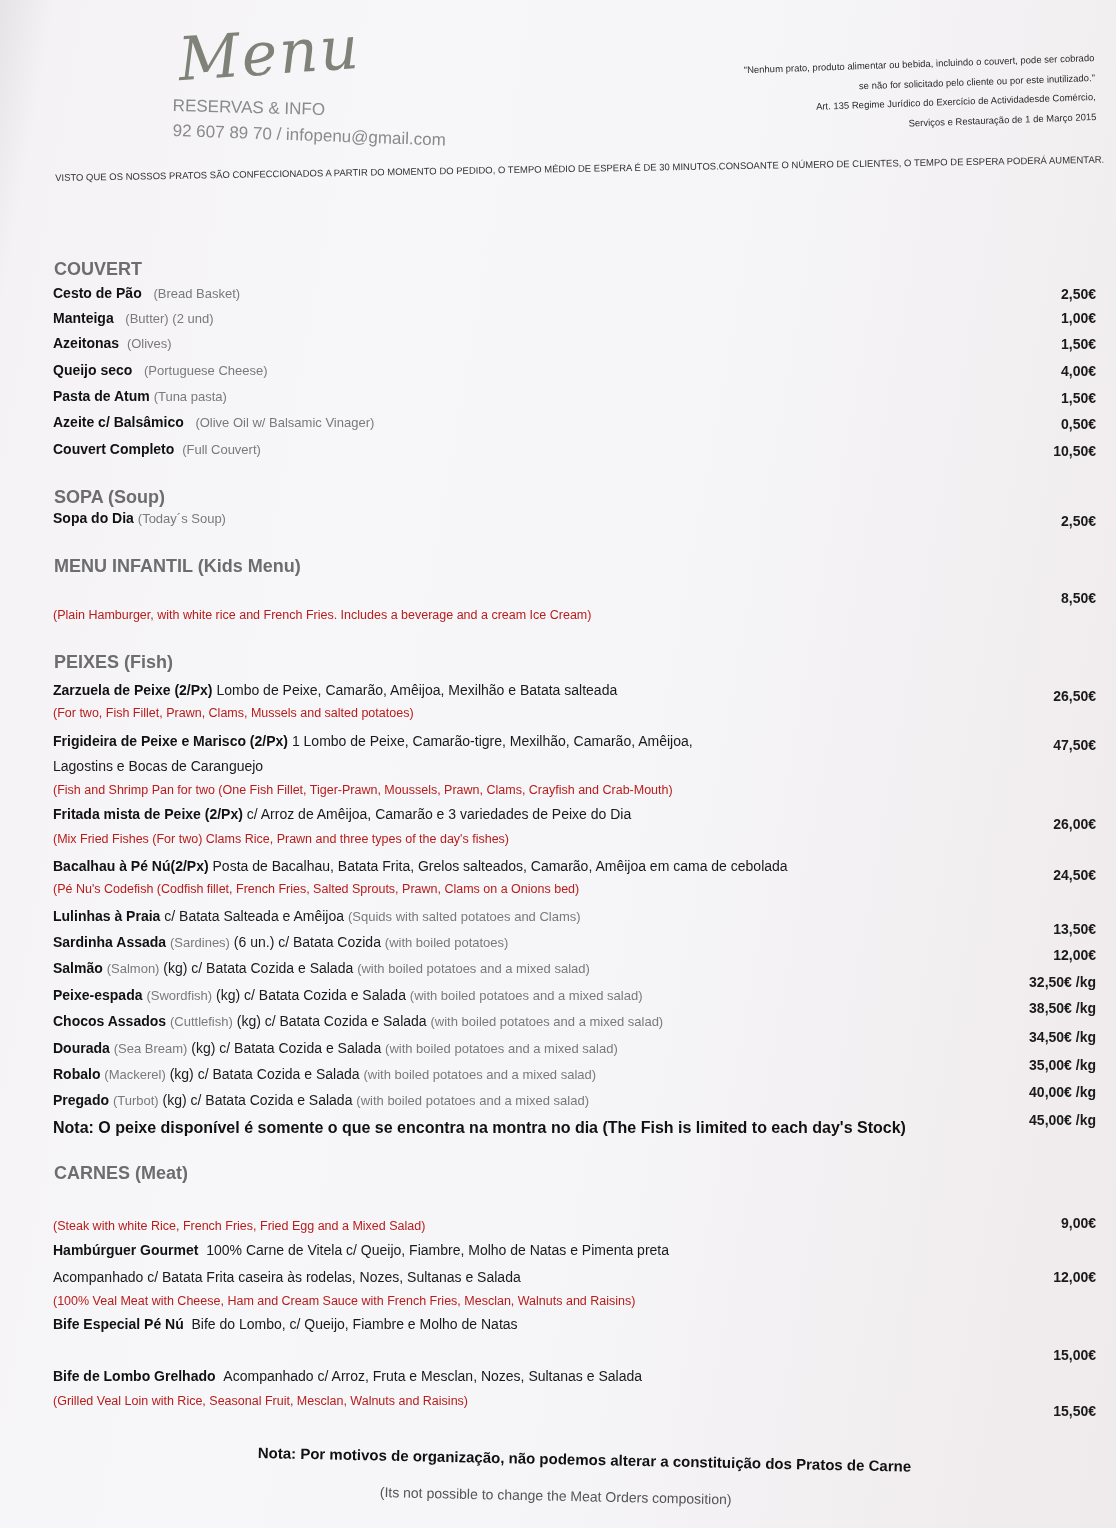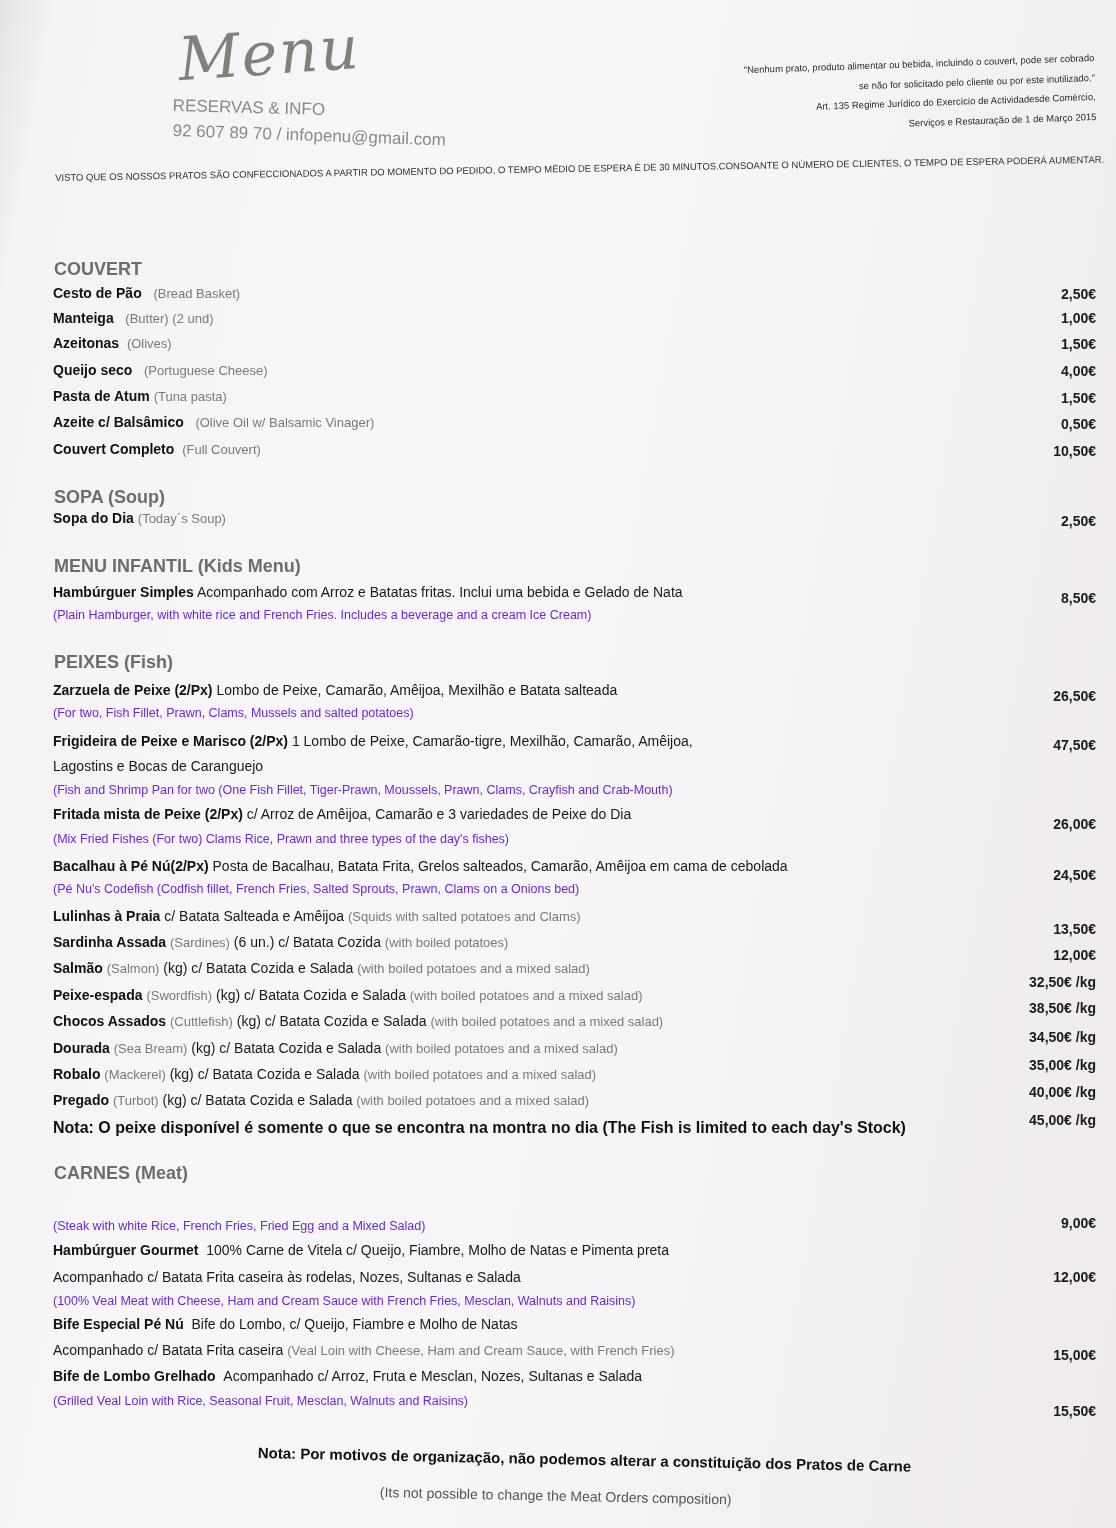--- a/index.html
+++ b/index.html
@@ -23,21 +23,21 @@
   .legal { position: absolute; right: 22px; top: 48px; width: 470px; text-align: right; font-size: 9.5px; line-height: 19.5px; color: #2a2a2a; transform: rotate(-2deg); transform-origin: right top; }
 
   .notice { position: absolute; left: 55px; top: 172px; width: 1050px; font-size: 9.5px; line-height: 12px; color: #333; text-transform: uppercase; transform: rotate(-1deg); transform-origin: left top; }
 
   
   .section-title { position: absolute; left: 54px; font-size: 18px; font-weight: bold; color: #6d6d6d; }
   .row { position: absolute; left: 53px; font-size: 14px; white-space: nowrap; }
   .row .n { font-weight: bold; color: #111; }
   .row .t { color: #7a7a7a; font-size: 13px; }
   .row .d { color: #1a1a1a; }
-  .sub { position: absolute; left: 53px; font-size: 12.5px; color: #6d28d9; white-space: nowrap; }
+  .sub { position: absolute; left: 53px; font-size: 12.5px; color: #b91c1c; white-space: nowrap; }
   .price { position: absolute; right: 20px; font-size: 14px; font-weight: bold; color: #1a1a1a; text-align: right; white-space: nowrap; }
   .note-bold { position: absolute; left: 53px; font-size: 16px; font-weight: bold; color: #111; white-space: nowrap; }
 
   .foot1 { position: absolute; left: 258px; top: 1444px; font-size: 15px; font-weight: bold; color: #111; transform: rotate(1.2deg); transform-origin: left top; white-space: nowrap; }
   .foot2 { position: absolute; left: 380px; top: 1484px; font-size: 14px; color: #555; transform: rotate(1.2deg); transform-origin: left top; white-space: nowrap; }
 </style>
 </head>
 <body>
 
 <div class="page">
@@ -70,21 +70,20 @@
   <div class="row" style="top:414px"><span class="n">Azeite c/ Balsâmico</span> &nbsp; <span class="t">(Olive Oil w/ Balsamic Vinager)</span></div>
   <div class="price" style="top:416px">0,50€</div>
   <div class="row" style="top:441px"><span class="n">Couvert Completo</span> &nbsp;<span class="t">(Full Couvert)</span></div>
   <div class="price" style="top:443px">10,50€</div>
 
   <div class="section-title" style="top:487px">SOPA (Soup)</div>
   <div class="row" style="top:510px"><span class="n">Sopa do Dia</span> <span class="t">(Today´s Soup)</span></div>
   <div class="price" style="top:513px">2,50€</div>
 
   <div class="section-title" style="top:556px">MENU INFANTIL (Kids Menu)</div>
-  <div class="row" style="top:584px"><span class="n">Hambúrguer Simples</span> <span class="d">Acompanhado com Arroz e Batatas fritas. Inclui uma bebida  e Gelado de Nata</span></div>
   <div class="sub" style="top:608px">(Plain Hamburger, with white rice and French Fries. Includes a beverage and a cream Ice Cream)</div>
   <div class="price" style="top:590px">8,50€</div>
 
   <div class="section-title" style="top:652px">PEIXES (Fish)</div>
 
   <div class="row" style="top:682px"><span class="n">Zarzuela de Peixe (2/Px)</span> <span class="d">Lombo de Peixe, Camarão, Amêijoa, Mexilhão e Batata salteada</span></div>
   <div class="sub" style="top:706px">(For two, Fish Fillet, Prawn, Clams, Mussels and salted potatoes)</div>
   <div class="price" style="top:688px">26,50€</div>
 
   <div class="row" style="top:733px"><span class="n">Frigideira de Peixe e Marisco (2/Px)</span> <span class="d">1 Lombo de Peixe, Camarão-tigre, Mexilhão, Camarão, Amêijoa,</span></div>
@@ -130,21 +129,20 @@
 
   <div class="sub" style="top:1219px">(Steak with white Rice, French Fries, Fried Egg and a Mixed Salad)</div>
   <div class="price" style="top:1215px">9,00€</div>
 
   <div class="row" style="top:1242px"><span class="n">Hambúrguer Gourmet</span> &nbsp;<span class="d">100% Carne de Vitela c/ Queijo, Fiambre, Molho de Natas e Pimenta preta</span></div>
   <div class="row" style="top:1269px"><span class="d">Acompanhado c/ Batata Frita caseira às rodelas, Nozes, Sultanas e Salada</span></div>
   <div class="sub" style="top:1294px">(100% Veal Meat with Cheese, Ham and Cream Sauce with French Fries, Mesclan, Walnuts and Raisins)</div>
   <div class="price" style="top:1269px">12,00€</div>
 
   <div class="row" style="top:1316px"><span class="n">Bife Especial Pé Nú</span> &nbsp;<span class="d">Bife do Lombo, c/ Queijo, Fiambre e Molho de Natas</span></div>
-  <div class="row" style="top:1342px"><span class="d">Acompanhado c/ Batata Frita caseira</span> <span class="t">(Veal Loin with Cheese, Ham and Cream Sauce, with French Fries)</span></div>
   <div class="price" style="top:1347px">15,00€</div>
 
   <div class="row" style="top:1368px"><span class="n">Bife de Lombo Grelhado</span> &nbsp;<span class="d">Acompanhado c/ Arroz,  Fruta e Mesclan, Nozes, Sultanas e Salada</span></div>
   <div class="sub" style="top:1394px">(Grilled Veal Loin with Rice, Seasonal Fruit, Mesclan, Walnuts and Raisins)</div>
   <div class="price" style="top:1403px">15,50€</div>
 
   <div class="foot1">Nota: Por motivos de organização, não podemos alterar a constituição dos Pratos de Carne</div>
   <div class="foot2">(Its not possible to change the Meat Orders composition)</div>
 </div>
 

